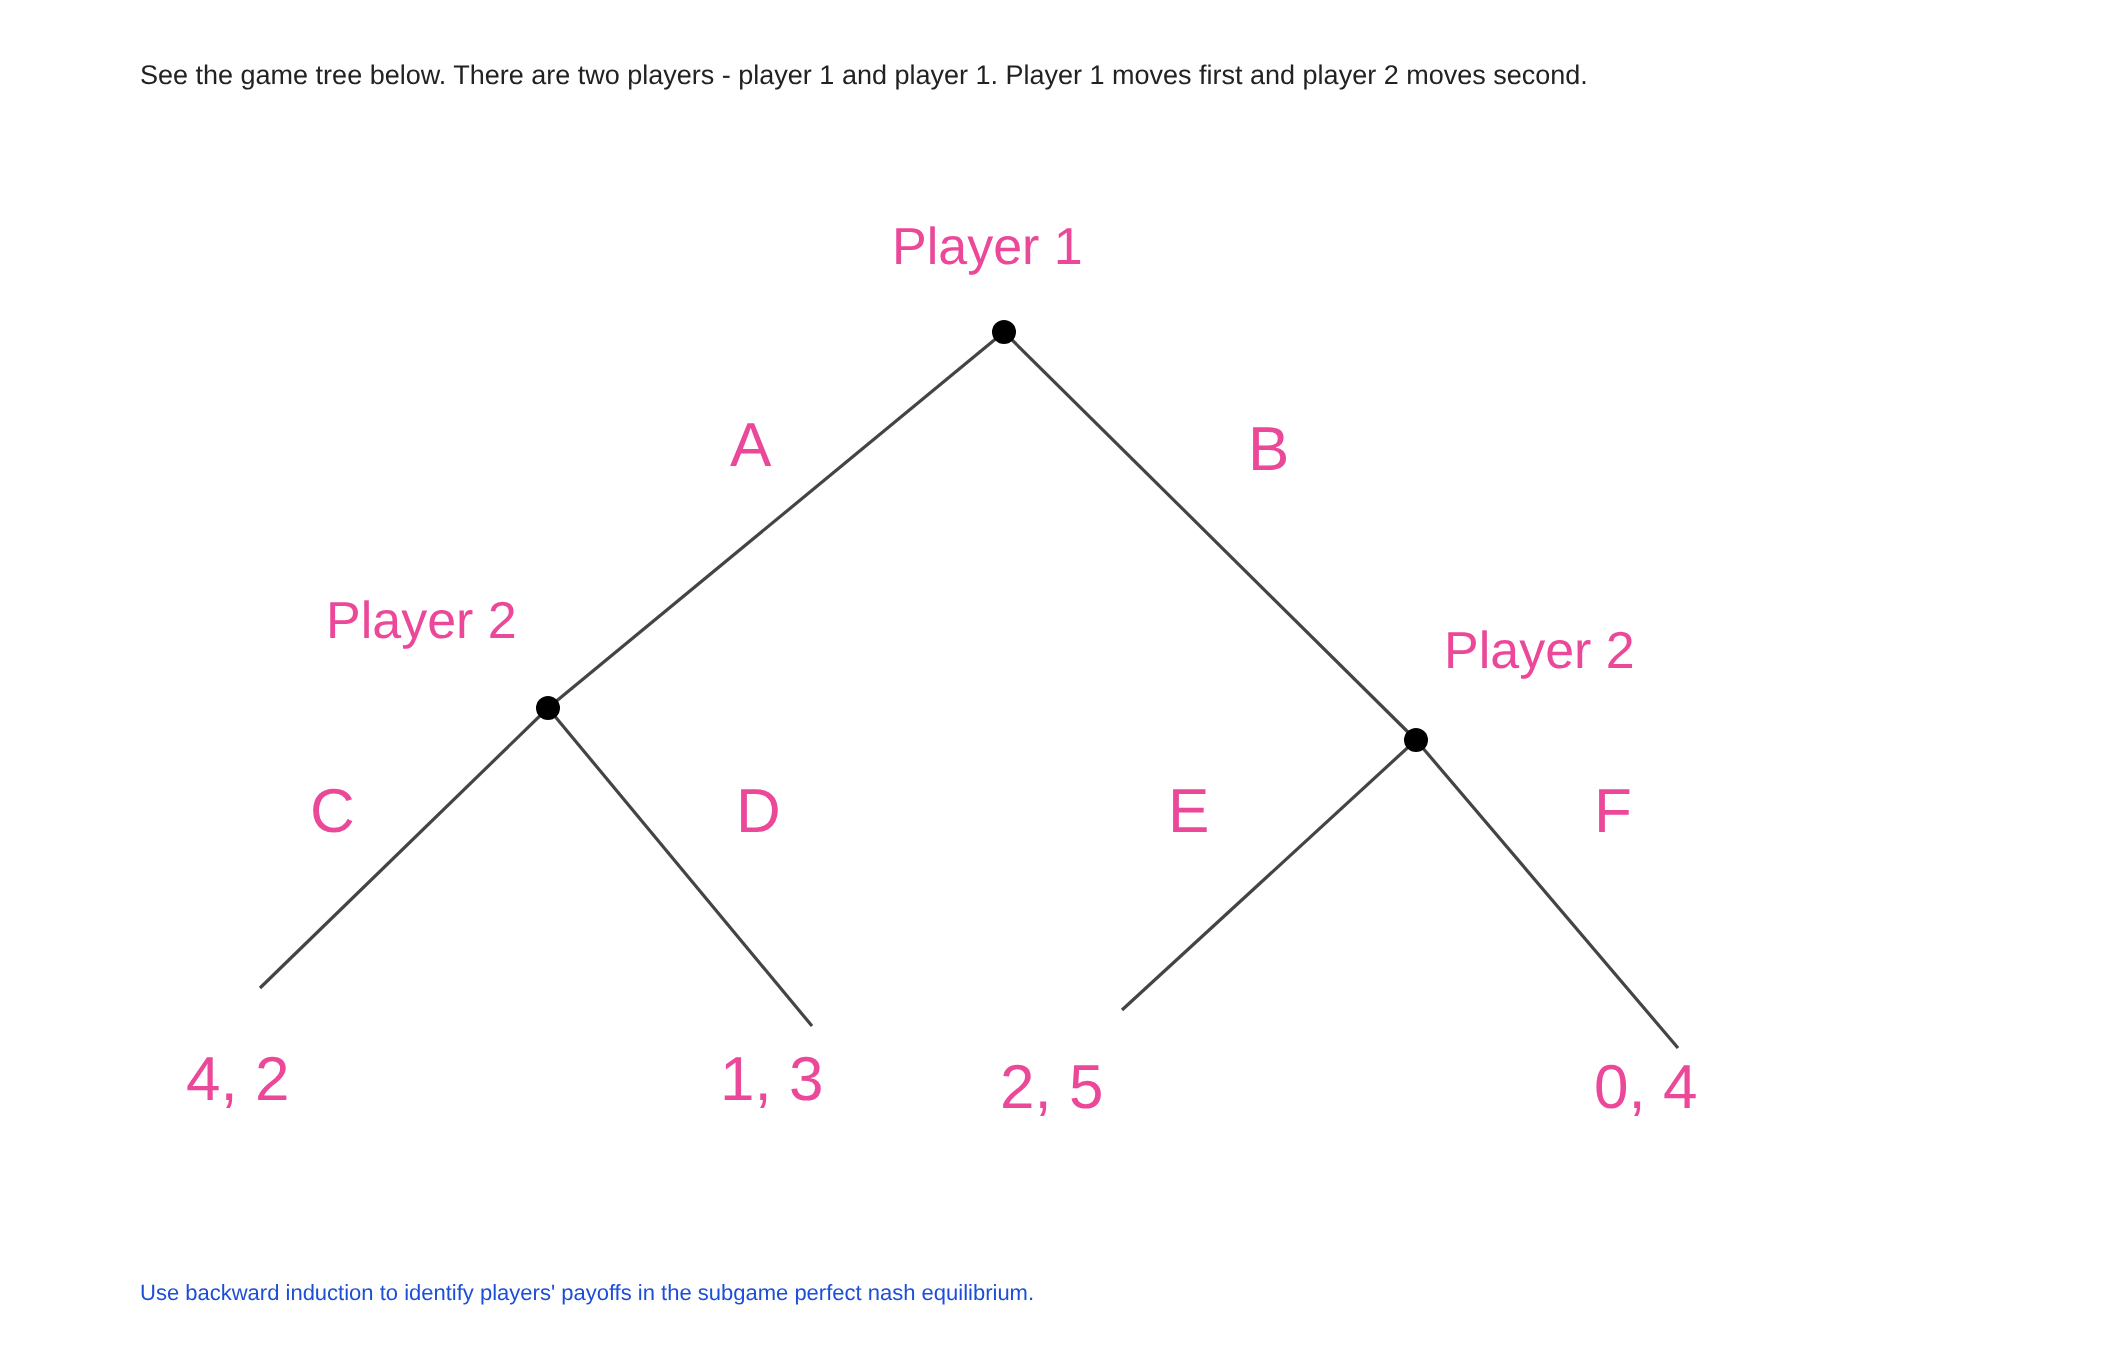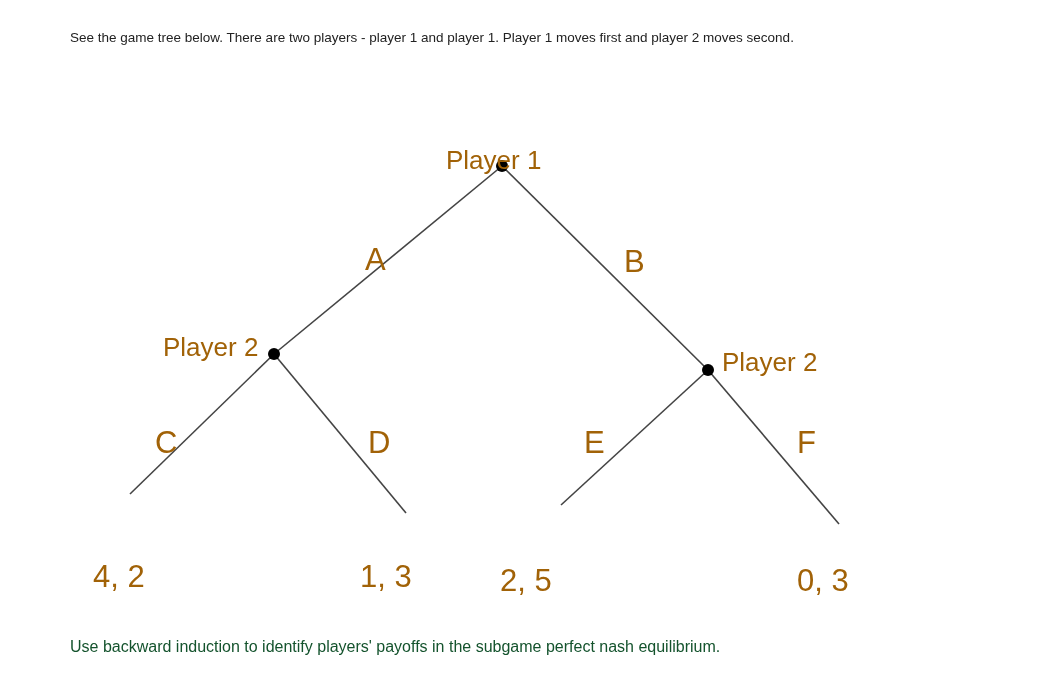--- a/index.html
+++ b/index.html
@@ -21,40 +21,39 @@
     top: 29px;
     font-size: 13.5px;
     line-height: 18px;
     color: #222222;
     white-space: nowrap;
   }
   #question-text {
     position: absolute;
     left: 70px;
     top: 638px;
-    font-size: 16px;
+    font-size: 11px;
     line-height: 18px;
-    color: #14532d;
+    color: #1d4ed8;
     white-space: nowrap;
     text-align: center;
   }
   #tree-canvas {
     position: absolute;
     left: 0;
     top: 0;
     width: 1051px;
     height: 677px;
   }
   .tree-label {
     position: absolute;
     font-family: "Liberation Sans", sans-serif;
-    color: #a16207;
+    color: #ec4899;
     white-space: nowrap;
     line-height: 1;
-    margin-top: 37px;
   }
   .player-label {
     font-size: 26px;
   }
   .action-label {
     font-size: 31px;
   }
   .payoff-label {
     font-size: 31px;
   }
@@ -99,16 +98,16 @@
     <div class="tree-label action-label" style="left: 624px; top: 209px;">B</div>
     <div class="tree-label action-label" style="left: 155px; top: 390px;">C</div>
     <div class="tree-label action-label" style="left: 368px; top: 390px;">D</div>
     <div class="tree-label action-label" style="left: 584px; top: 390px;">E</div>
     <div class="tree-label action-label" style="left: 797px; top: 390px;">F</div>
   </div>
 <div id="payoffs-layer">
     <div class="tree-label payoff-label" style="left: 93px; top: 524px;">4, 2</div>
     <div class="tree-label payoff-label" style="left: 360px; top: 524px; text-align: right;">1, 3</div>
     <div class="tree-label payoff-label" style="left: 500px; top: 528px;">2, 5</div>
-    <div class="tree-label payoff-label" style="left: 797px; top: 528px;">0, 3</div>
+    <div class="tree-label payoff-label" style="left: 797px; top: 528px;">0, 4</div>
   </div>
 
 <div id="question-text">Use backward induction to identify players' payoffs in the subgame perfect nash equilibrium.</div>
 
 </body></html>

